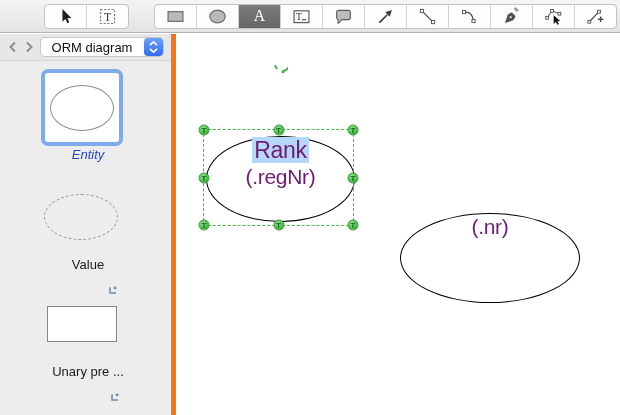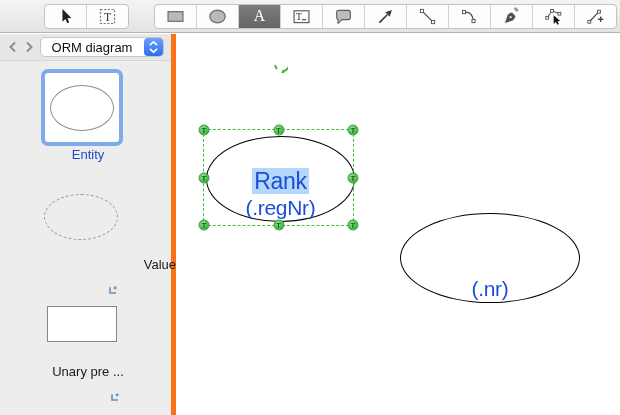--- a/index.html
+++ b/index.html
@@ -39,22 +39,22 @@
   .ellipse-solid{width:62px;height:44px;border:1px solid #8c8c8c;border-radius:50%;background:#fff;}
   .ellipse-dashed{width:74px;height:46px;border:1px dashed #979797;border-radius:50%;box-sizing:border-box;}
   .rect-solid{width:70px;height:36px;border:1px solid #868686;background:#fff;box-sizing:border-box;}
   .stencil-label{position:absolute;left:0;width:176px;text-align:center;font-size:13px;color:#1a1a1a;}
   .stencil-label.sel{color:#2346c9;}
   .corner-badge{position:absolute;width:11px;height:11px;}
 
   
   .canvas{position:absolute;left:177px;top:34px;width:443px;height:381px;background:#fff;}
   .node{position:absolute;box-sizing:border-box;border:1.5px solid #000;border-radius:50%;
-    background:#fff;display:flex;flex-direction:column;align-items:center;justify-content:flex-end;
-    color:#1d4ed8;z-index:1;}
+    background:#fff;display:flex;flex-direction:column;align-items:center;justify-content:flex-start;
+    color:#701a75;z-index:1;}
   .node .t1{font-size:23px;line-height:27px;letter-spacing:-0.3px;}
   .node .t2{font-size:21px;line-height:26px;letter-spacing:-0.3px;}
   .hl{background:#b4d7fb;padding:0 2px;}
   .sel-box{position:absolute;border:1px dashed #43bd43;box-sizing:border-box;z-index:2;}
   .handle{position:absolute;width:11px;height:11px;border-radius:50%;box-sizing:border-box;
     background:radial-gradient(circle at 35% 30%,#8edc8e,#3fb43f 75%);border:1px solid #2c9a2c;
     color:#146914;font-size:8px;font-weight:bold;line-height:9px;text-align:center;
     transform:translate(-50%,-50%);}
   .h-nw{left:0;top:0}.h-n{left:50%;top:0}.h-ne{left:100%;top:0}
   .h-w{left:0;top:50%}.h-e{left:100%;top:50%}
@@ -208,26 +208,26 @@
           </svg>
         </span>
       </div>
     </div>
 
     <div class="stencil" style="left:41px;top:35px;">
       <div class="stencil-frame" style="width:82px;height:77px;">
         <div class="ellipse-solid"></div>
       </div>
     </div>
-    <div class="stencil-label sel" style="top:113px;">Entity</div>
+    <div class="stencil-label sel" style="top:113px;font-style:italic;">Entity</div>
 
     <div class="stencil" style="left:44px;top:160px;">
       <div class="ellipse-dashed"></div>
     </div>
-    <div class="stencil-label" style="top:223px;text-align:right;">Value</div>
+    <div class="stencil-label" style="top:223px;">Value</div>
 
     <span class="corner-badge" style="left:107px;top:248px;">
       <svg width="11" height="11" viewBox="0 0 11 11">
           <path d="M3 2.2 V8 H9" fill="none" stroke="#6a8fb5" stroke-width="1.6"></path>
           <rect x="6.8" y="1.6" width="2.6" height="2.6" fill="#6a8fb5"></rect>
         </svg>
     </span>
 
     <div class="stencil" style="left:47px;top:272px;">
       <div class="rect-solid"></div>

